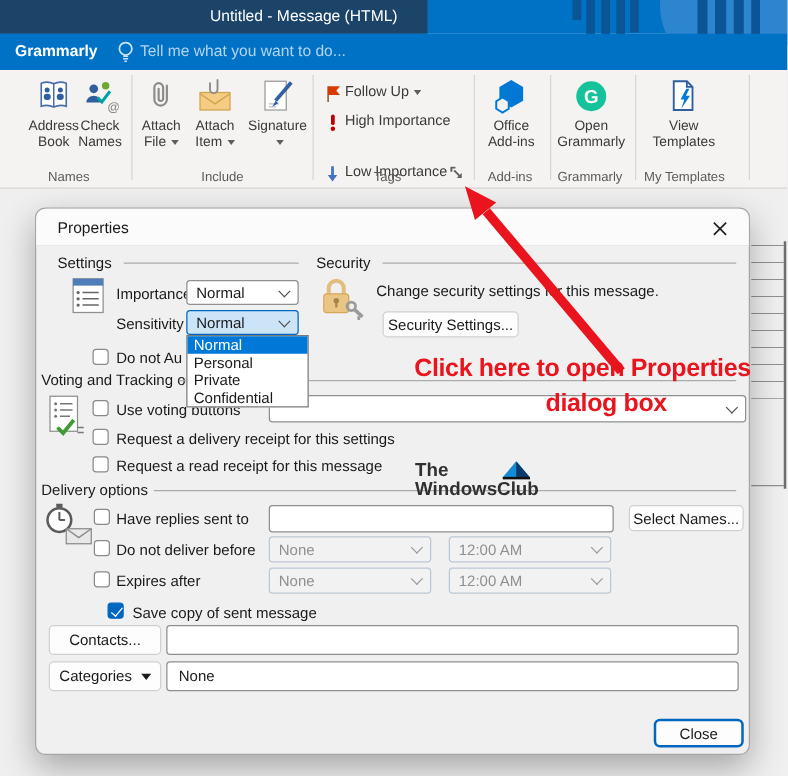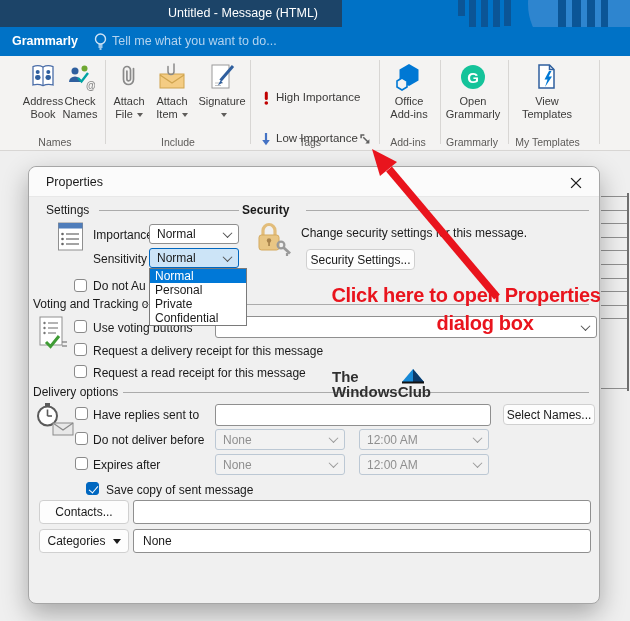--- a/index.html
+++ b/index.html
@@ -190,20 +190,31 @@
         <path d="M8 21 h8 M8 23.5 h6" stroke="#bfbfbf" stroke-width="1"></path>
         <line x1="26" y1="4" x2="13.5" y2="18.5" stroke="#2f5f9e" stroke-width="3"></line>
         <polygon points="13.5,18.5 10.8,23.4 15.6,20.6" fill="#2f5f9e"></polygon>
       </svg>
     </div>
     <div class="rlbl"><span>Signature</span><br>
       <span class="caret"></span></div>
   </div>
   <div class="glabel" style="left:140px;width:76px;">Include</div>
 
+  <div class="rib-row" style="top:8px;">
+    <span class="ri">
+      <svg width="16" height="17" viewBox="0 0 16 17">
+        <line x1="4.5" y1="3" x2="4.5" y2="15.5" stroke="#9a6a4a" stroke-width="1.4"></line>
+        <path d="M4.5 3 H14 V10 H4.5 Z" fill="#d83b01"></path>
+        <polygon points="14,3 11,6.5 14,10" fill="#f4f3f2"></polygon>
+      </svg>
+    </span>
+    <span>Follow Up</span>
+    <span class="caret"></span>
+  </div>
   <div class="rib-row" style="top:31px;">
     <span class="ri">
       <svg width="16" height="17" viewBox="0 0 16 17">
         <rect x="6.8" y="2.5" width="3" height="8.5" rx="1.5" fill="#c00000"></rect>
         <circle cx="8.3" cy="14" r="1.8" fill="#c00000"></circle>
       </svg>
     </span>
     <span>High Importance</span>
   </div>
   <div class="rib-row" style="top:72px;">
@@ -271,21 +282,21 @@
   <div class="dlg-title">Properties</div>
   <div class="dlg-close">
     <svg width="12" height="12" viewBox="0 0 11 11">
       <line x1="1" y1="1" x2="10" y2="10" stroke="#1b1b1b" stroke-width="1.2"></line>
       <line x1="10" y1="1" x2="1" y2="10" stroke="#1b1b1b" stroke-width="1.2"></line>
     </svg>
   </div>
 
   <span class="ghead" style="left:17px;top:36px;">Settings</span>
   <div class="gline" style="left:70px;top:43px;width:140px;"></div>
-  <span class="ghead" style="left:213px;top:36px;font-weight:bold;">Security</span>
+  <span class="ghead" style="left:224px;top:36px;">Security</span>
   <div class="gline" style="left:277px;top:43px;width:283px;"></div>
 
   <div class="dico" style="left:28px;top:54px;">
     <svg width="28" height="32" viewBox="0 0 28 32">
       <rect x="1.5" y="2" width="24" height="27" fill="#ffffff" stroke="#8f8f8f"></rect>
       <rect x="1.5" y="2" width="24" height="5.5" fill="#4f7dba"></rect>
       <circle cx="5.5" cy="13" r="1.3" fill="#666"></circle>
         <line x1="9" y1="13" x2="22" y2="13" stroke="#666" stroke-width="1.2"></line>
       <circle cx="5.5" cy="18" r="1.3" fill="#666"></circle>
         <line x1="9" y1="18" x2="22" y2="18" stroke="#666" stroke-width="1.2"></line>
@@ -349,21 +360,21 @@
       <line x1="25" y1="31" x2="30" y2="31" stroke="#777" stroke-width="1.2"></line>
     </svg>
   </div>
   <div class="check" style="left:45px;top:153px;"></div>
   <span class="cblbl" style="left:64px;top:154px;">Use voting buttons</span>
   <div class="combo" style="left:186px;top:149px;width:382px;height:22px;">
     <span class="chev"></span>
   </div>
 
   <div class="check" style="left:45px;top:176px;"></div>
-  <span class="cblbl" style="left:64px;top:177px;">Request a delivery receipt for this message</span>
+  <span class="cblbl" style="left:64px;top:177px;">Request a delivery receipt for this settings</span>
 
   <div class="check" style="left:45px;top:198px;"></div>
   <span class="cblbl" style="left:64px;top:199px;">Request a read receipt for this message</span>
 
   <span class="ghead" style="left:4px;top:218px;">Delivery options</span>
   <div class="gline" style="left:94px;top:225px;width:466px;"></div>
 
   <div class="dico" style="left:6px;top:234px;">
     <svg width="42" height="38" viewBox="0 0 42 38">
       <rect x="10" y="2" width="5" height="3" fill="#5a5a5a"></rect>
@@ -413,20 +424,23 @@
   <div class="tfield" style="left:104px;top:333px;width:458px;height:24px;"></div>
 
   <div class="wbtn" style="left:10px;top:362px;width:90px;height:24px;">
     <span>Categories</span>
     <span style="display:inline-block;width:0;height:0;border-left:4px solid transparent;border-right:4px solid transparent;border-top:5px solid #1b1b1b;margin-left:7px;"></span>
   </div>
   <div class="tfield" style="left:104px;top:362px;width:458px;height:24px;">
     <span>None</span>
   </div>
 
+  <div class="wbtn primary" style="left:494px;top:408px;width:72px;height:23px;">
+    <span>Close</span>
+  </div>
 </div>
 
 <div class="wm">
   <span>The</span>
   <span class="wm-logo">
     <svg width="22" height="15" viewBox="0 0 22 15">
       <polygon points="0,13 11,0 22,13" fill="#1789d6"></polygon>
       <polygon points="11,0 22,13 11,13" fill="#0a3a6b"></polygon>
       <rect x="0" y="12.5" width="22" height="2" fill="#111111"></rect>
     </svg>

